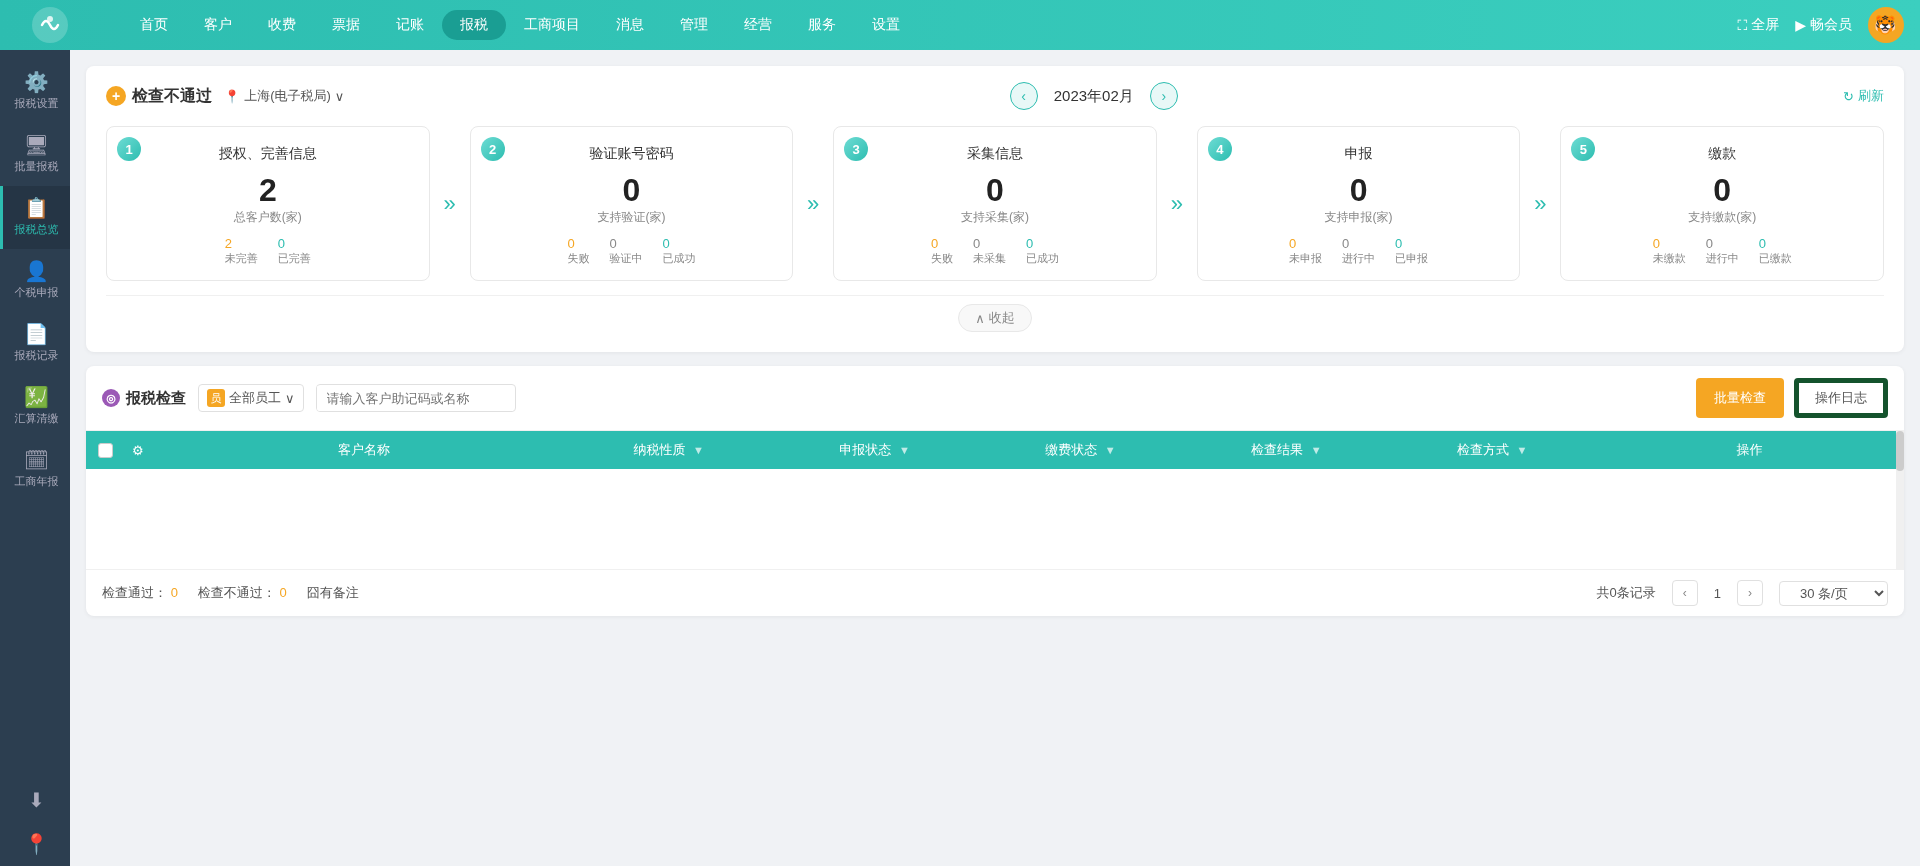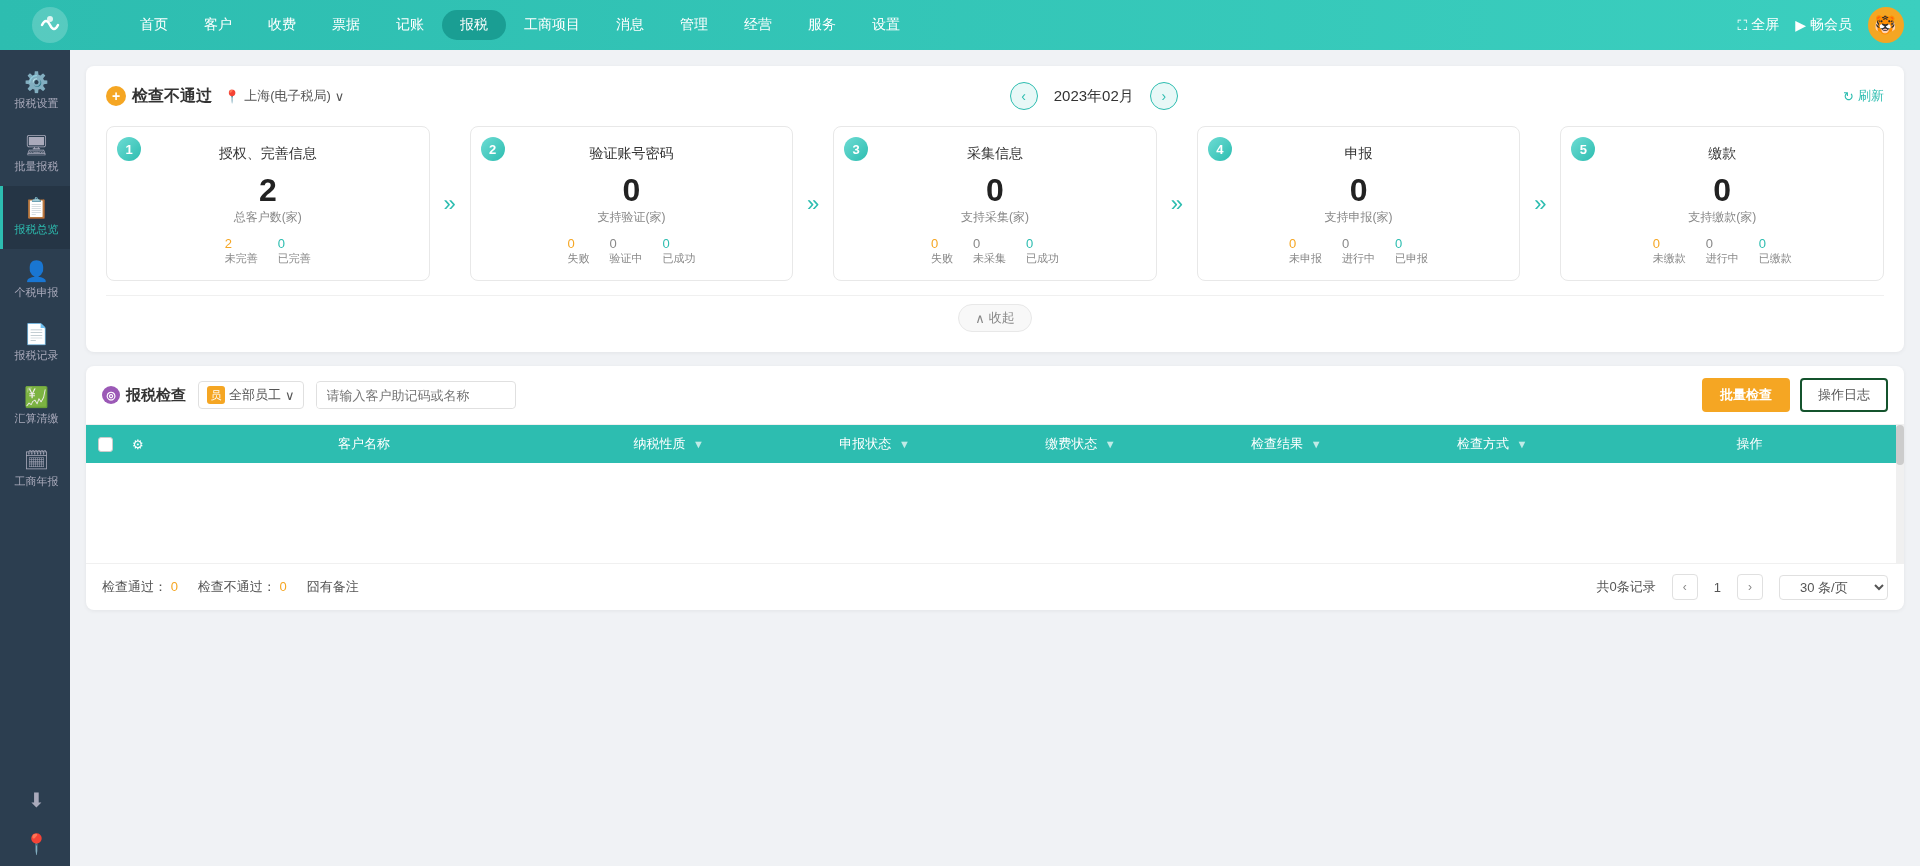--- a/index.html
+++ b/index.html
@@ -367,26 +367,25 @@
       gap: 10px;
     }
     .btn-primary {
       background: #f5a623;
       color: #fff;
       border: none;
       border-radius: 4px;
       padding: 6px 18px;
       font-size: 13px;
       cursor: pointer;
-      font-weight: bold;
     }
     .btn-default {
       background: #fff;
       color: #555;
-      border: 2px solid #14532d;
+      border: 5px solid #14532d;
       border-radius: 4px;
       padding: 6px 16px;
       font-size: 13px;
       cursor: pointer;
     }
 
     
     .table-header {
       display: flex;
       background: #2dbdb0;

